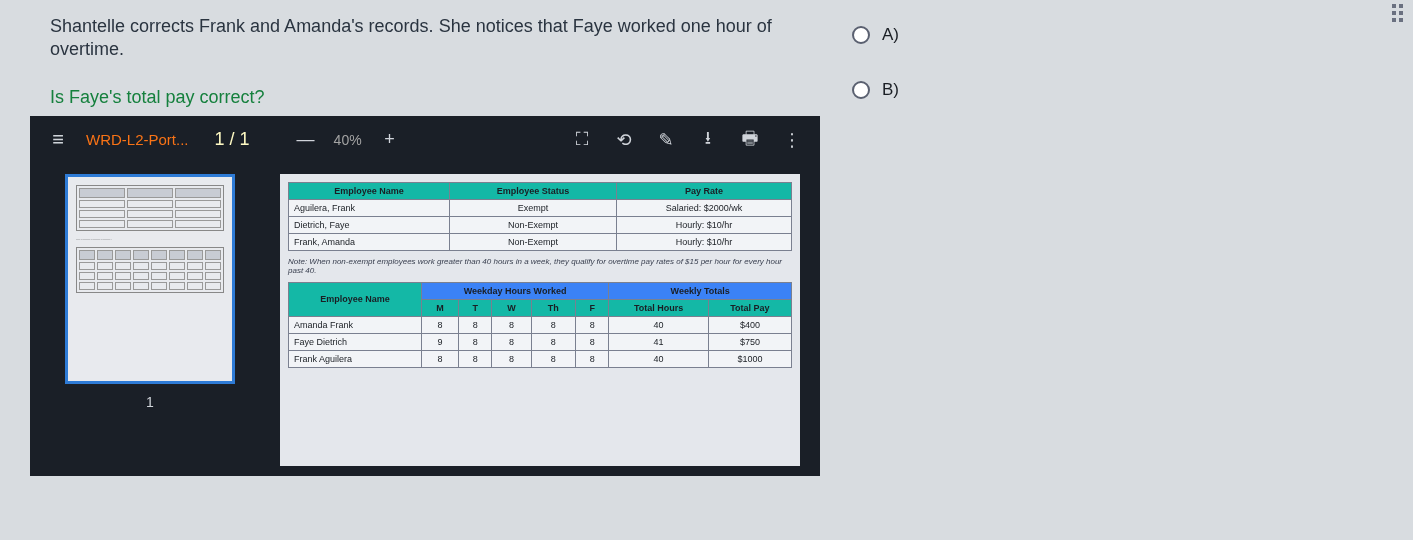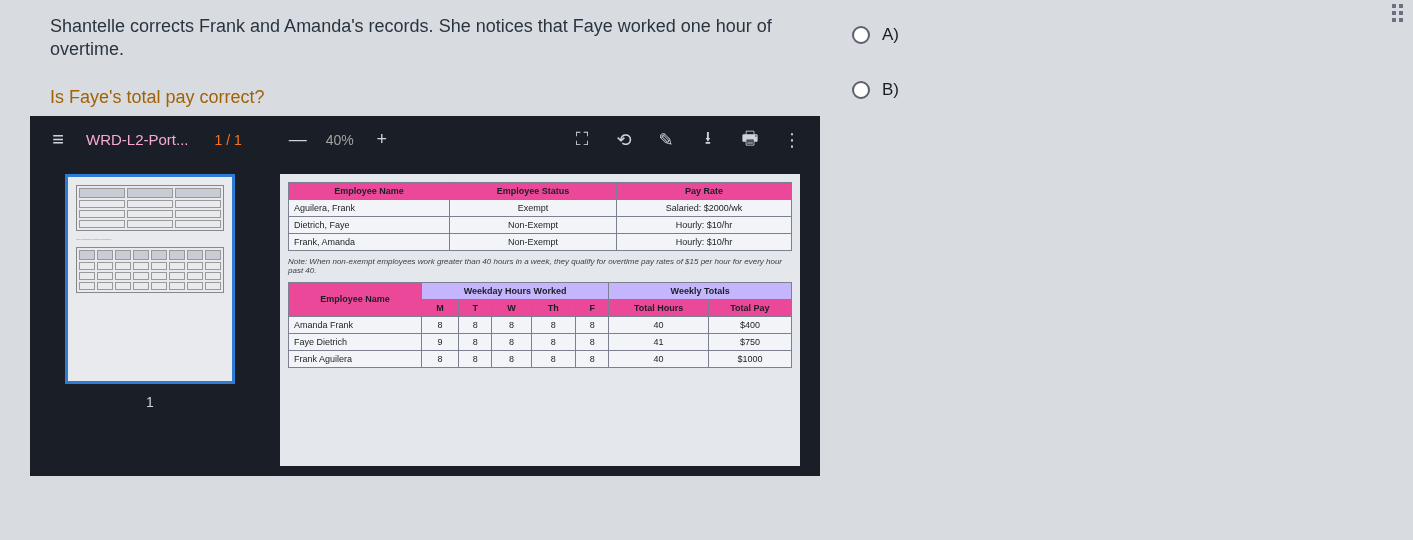--- a/index.html
+++ b/index.html
@@ -19,21 +19,21 @@
 .question-col { flex: 0 0 740px; }
 .answers-col { flex: 1; padding-top: 10px; }
 .intro {
   font-size: 18px;
   color: #2a3440;
   line-height: 1.3;
   margin-bottom: 25px;
 }
 .prompt {
   font-size: 18px;
-  color: #a16207;
+  color: #15803d;
   margin-bottom: 8px;
 }
 .answer-row {
   display: flex;
   align-items: center;
   gap: 12px;
   margin-bottom: 35px;
   font-size: 17px;
   color: #1a1e24;
 }
@@ -60,22 +60,22 @@
   height: 48px;
   display: flex;
   align-items: center;
   padding: 0 18px;
   gap: 18px;
   font-size: 14px;
   color: #d0d4da;
 }
 .tb-icon { width: 20px; text-align: center; cursor: pointer; font-size: 18px; }
 .hamburger { font-size: 20px; }
-.fname { font-size: 15px; color: #f9a8d4; }
-.pagecount { font-size: 14px; color: #f97316; margin-left: 8px; }
+.fname { font-size: 15px; color: #f97316; }
+.pagecount { font-size: 18px; color: #fef9c3; margin-left: 8px; }
 .zoom { font-size: 14px; color: #a3a3a3; }
 .spacer-sm { width: 10px; }
 .toolbar-right { margin-left: auto; display: flex; gap: 22px; align-items: center; }
 
 .viewer-body {
   display: flex;
   height: calc(100% - 48px);
   padding: 10px 20px;
   gap: 30px;
 }
@@ -119,30 +119,30 @@
   width: 100%;
   background: #f2f4f7;
   margin-bottom: 6px;
 }
 .doc-pane th, .doc-pane td {
   border: 1px solid #7a8090;
   padding: 3px 5px;
   font-size: 9px;
   text-align: center;
 }
-.doc-pane th { background: #ec4899; font-weight: bold; }
+.doc-pane th { background: #14b8a6; font-weight: bold; }
 .doc-pane td.left { text-align: left; }
 .note {
   font-size: 8px;
   font-style: italic;
   color: #3a4050;
   margin: 4px 0 6px 0;
   line-height: 1.2;
 }
-.hours-table th.group { background: #c4b5fd; }
+.hours-table th.group { background: #3b82f6; }
 
 .top-right-dots {
   position: absolute;
   top: 4px; right: 10px;
   display: flex; flex-direction: column; gap: 3px;
 }
 .top-right-dots span { display:flex; gap:3px; }
 .top-right-dots i { width:4px; height:4px; background:#6a7080; display:block; }
 </style>
 </head>

